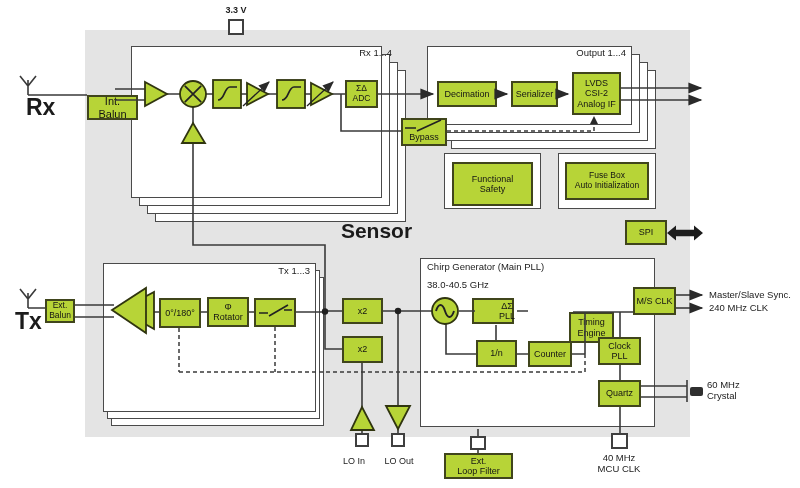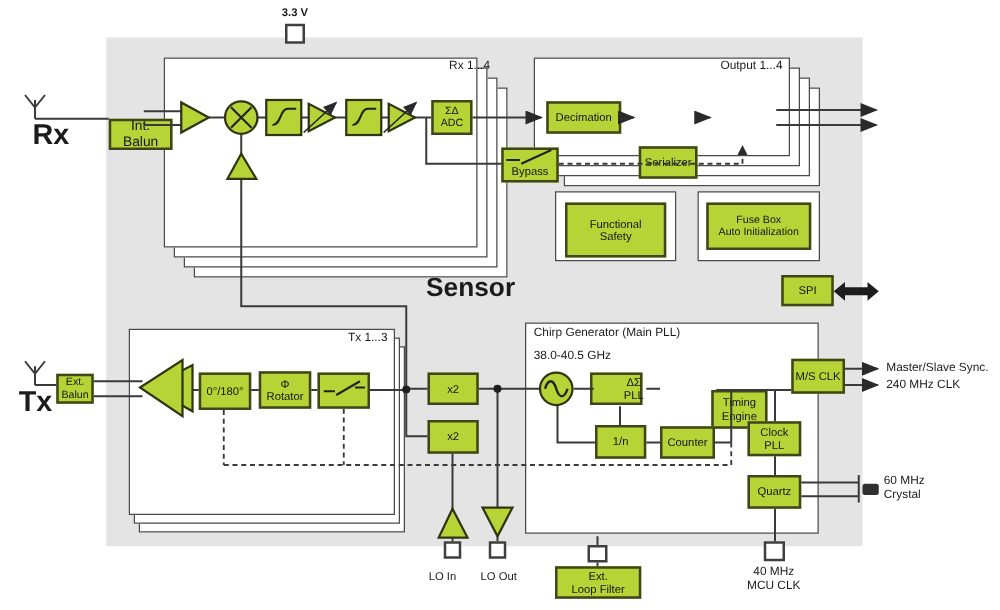--- a/index.html
+++ b/index.html
@@ -46,21 +46,24 @@
 
   <div class="wbox" style="left:444px;top:153px;width:97px;height:56px;"></div>
   <div class="wbox" style="left:558px;top:153px;width:98px;height:56px;"></div>
 
   <div class="gbox" style="left:87px;top:95px;width:51px;height:25px;font-size:11px;">Int.
 Balun</div>
   <div class="gbox" style="left:345px;top:80px;width:33px;height:28px;font-size:8.5px;">ΣΔ
 ADC</div>
   <div class="gbox bottom" style="left:401px;top:118px;width:46px;height:28px;">Bypass</div>
   <div class="gbox" style="left:437px;top:81px;width:60px;height:26px;">Decimation</div>
-  <div class="gbox" style="left:511px;top:81px;width:47px;height:26px;margin-top:36px;">Serializer</div>
+  <div class="gbox" style="left:511px;top:81px;width:47px;height:26px;">Serializer</div>
+  <div class="gbox" style="left:572px;top:72px;width:49px;height:43px;">LVDS
+CSI-2
+Analog IF</div>
   <div class="gbox" style="left:452px;top:162px;width:81px;height:44px;">Functional
 Safety</div>
   <div class="gbox" style="left:565px;top:162px;width:84px;height:38px;font-size:8.5px;">Fuse Box
 Auto Initialization</div>
   <div class="gbox" style="left:625px;top:220px;width:42px;height:25px;">SPI</div>
   <div class="gbox" style="left:45px;top:299px;width:30px;height:24px;font-size:8.5px;">Ext.
 Balun</div>
   <div class="gbox" style="left:159px;top:298px;width:42px;height:30px;">0°/180°</div>
   <div class="gbox" style="left:207px;top:297px;width:42px;height:30px;">Φ
 Rotator</div>

